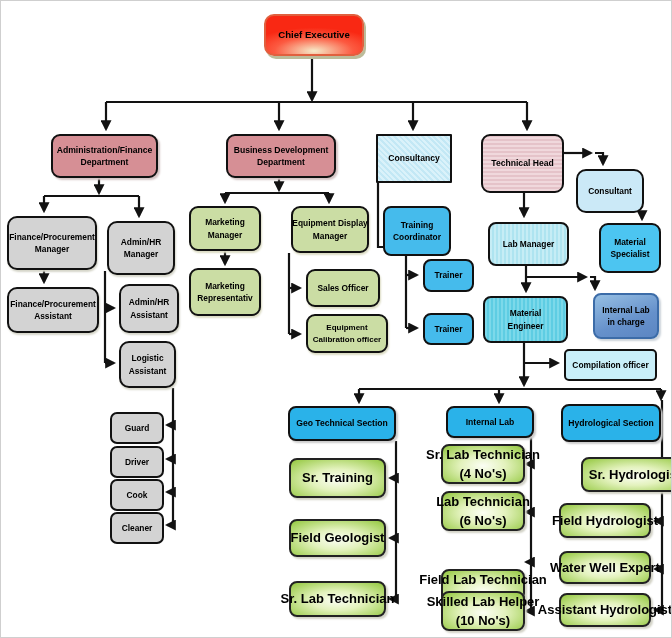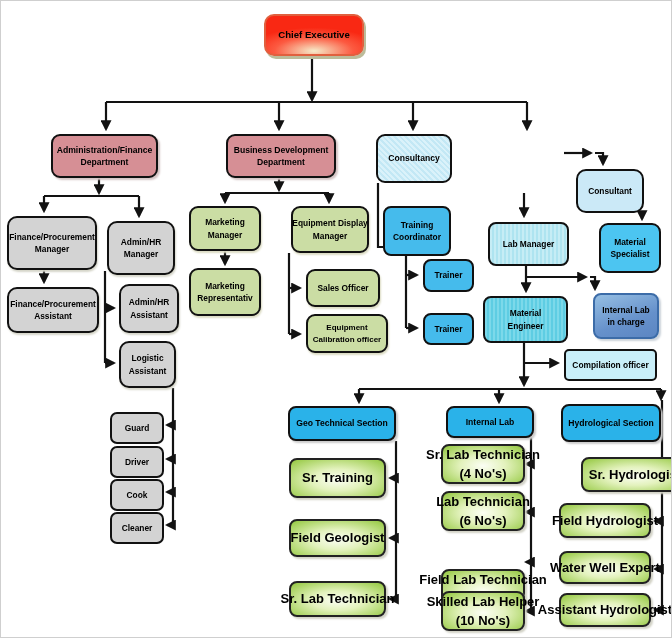--- a/index.html
+++ b/index.html
@@ -16,21 +16,21 @@
   }
   .box .t{display:block;white-space:nowrap;}
   .red{
     background:radial-gradient(85% 75% at 50% 92%, #f6ecca 0%, #fc5a41 48%, #f92813 82%);
     border:2px solid #e0603f;border-radius:10px;box-shadow:2px 3px 0 #bcbc9a;font-size:9.6px;
   }
   .dept-pink{background:#d68f95;border:2px solid #111;border-radius:9px;box-shadow:2px 2px 2px #d4c4c4;font-size:8.6px;}
   .gray{background:#d3d3d3;border:2px solid #111;border-radius:10px;box-shadow:1px 2px 2px #d6d6ca;}
   .gray-sm{background:#d3d3d3;border:2px solid #111;border-radius:7px;}
   .green-flat{background:#cbdda4;border:2px solid #111;border-radius:9px;box-shadow:1px 2px 2px #dcdcc4;}
-  .hatch-blue{background:repeating-linear-gradient(45deg,#daf2fa 0 2px,#c3e8f5 2px 4px);border:2px solid #111;border-radius:9px;font-size:8.6px;}
+  .hatch-blue{background:repeating-linear-gradient(45deg,#daf2fa 0 2px,#c3e8f5 2px 4px);border:2px solid #111;border-radius:1px;font-size:8.6px;}
   .hatch-pink{background:repeating-linear-gradient(0deg,#f0d8dc 0 2px,#e5c3c9 2px 4px);border:2px solid #111;border-radius:9px;font-size:8.6px;}
   .blue-solid{background:#45bbec;border:2px solid #111;border-radius:8px;}
   .hatch-cyan-light{background:repeating-linear-gradient(90deg,#c6edf5 0 2px,#aee4f0 2px 4px);border:2px solid #111;border-radius:8px;}
   .hatch-cyan{background:repeating-linear-gradient(90deg,#7cd9ea 0 2px,#5ecde3 2px 4px);border:2px solid #111;border-radius:8px;}
   .cyan{background:#4cc5f1;border:2px solid #111;border-radius:9px;}
   .blue-grad{background:linear-gradient(160deg,#96bfe3 0%,#6691cb 60%,#5c86c2 100%);border:2px solid #3c6ca8;border-radius:8px;box-shadow:2px 2px 2px #ccd3da;}
   .pale-cyan{background:#c9eff9;border:2px solid #111;border-radius:5px;}
   .light-blue{background:#cbe9f7;border:2px solid #111;border-radius:10px;}
   .header-blue{background:#2ab2e9;border:2px solid #111;border-radius:8px;box-shadow:2px 2px 2px #cccccc;font-size:8.6px;}
   .green-glow{
@@ -129,20 +129,23 @@
 
   <div class="box dept-pink" style="left:225px;top:133px;width:110px;height:44px">
     <span class="t">Business Development</span>
     <span class="t">Department</span>
   </div>
 
   <div class="box hatch-blue" style="left:375px;top:133px;width:76px;height:49px">
     <span class="t">Consultancy</span>
   </div>
 
+  <div class="box hatch-pink" style="left:480px;top:133px;width:83px;height:59px">
+    <span class="t">Technical Head</span>
+  </div>
 
   <div class="box light-blue" style="left:575px;top:168px;width:68px;height:44px">
     <span class="t">Consultant</span>
   </div>
 
   <div class="box gray" style="left:6px;top:215px;width:90px;height:54px">
     <span class="t">Finance/Procurement</span>
     <span class="t">Manager</span>
   </div>
 

